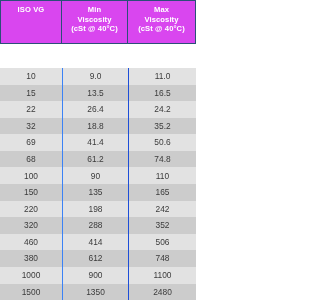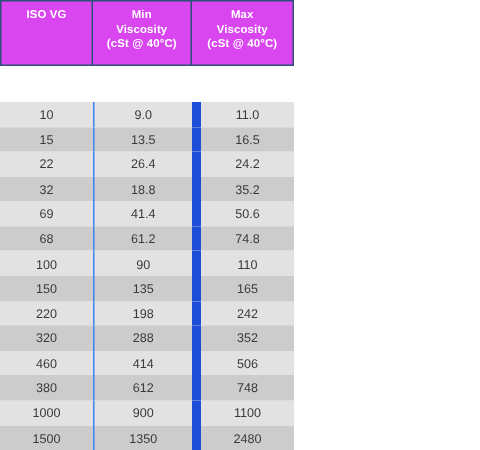--- a/index.html
+++ b/index.html
@@ -77,21 +77,21 @@
     justify-content: center;
     text-align: center;
     color: #3b3b3b;
     font-size: 8.4px;
     font-weight: normal;
     line-height: 1;
     white-space: nowrap;
   }
   .td-iso { width: 62px; flex: 0 0 62px; }
   .td-min { width: 66px; flex: 0 0 66px; border-left: 1px solid #3b82f6; }
-  .td-max { width: 68px; flex: 0 0 68px; border-left: 6px solid #1d4ed8; }
+  .td-max { width: 68px; flex: 0 0 68px; border-left: 1px solid #1d4ed8; }
 </style>
 </head>
 <body>
 
 <div id="viscosity-table">
 
   <div class="thead">
     <div class="th th-iso">
       <span class="hdr-lines">
         <span class="hdr-line">ISO VG</span>

